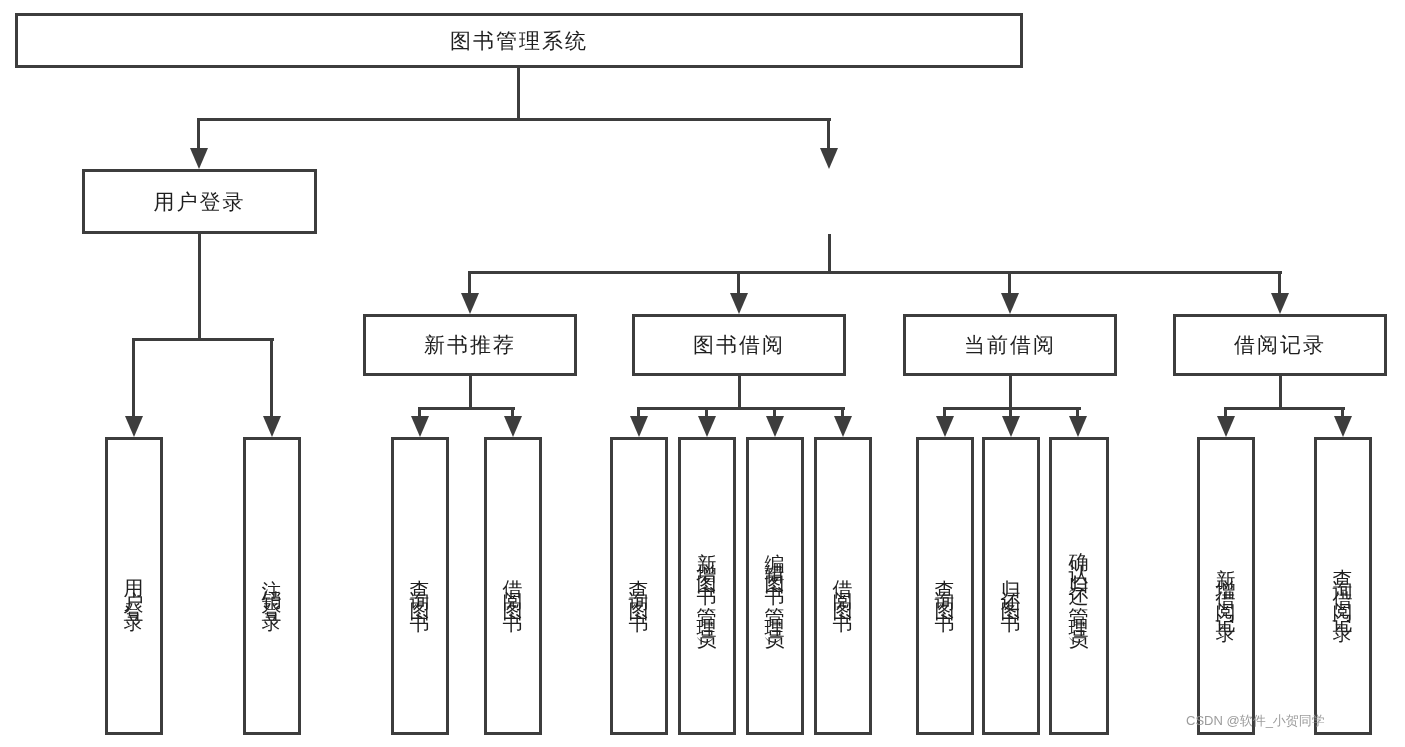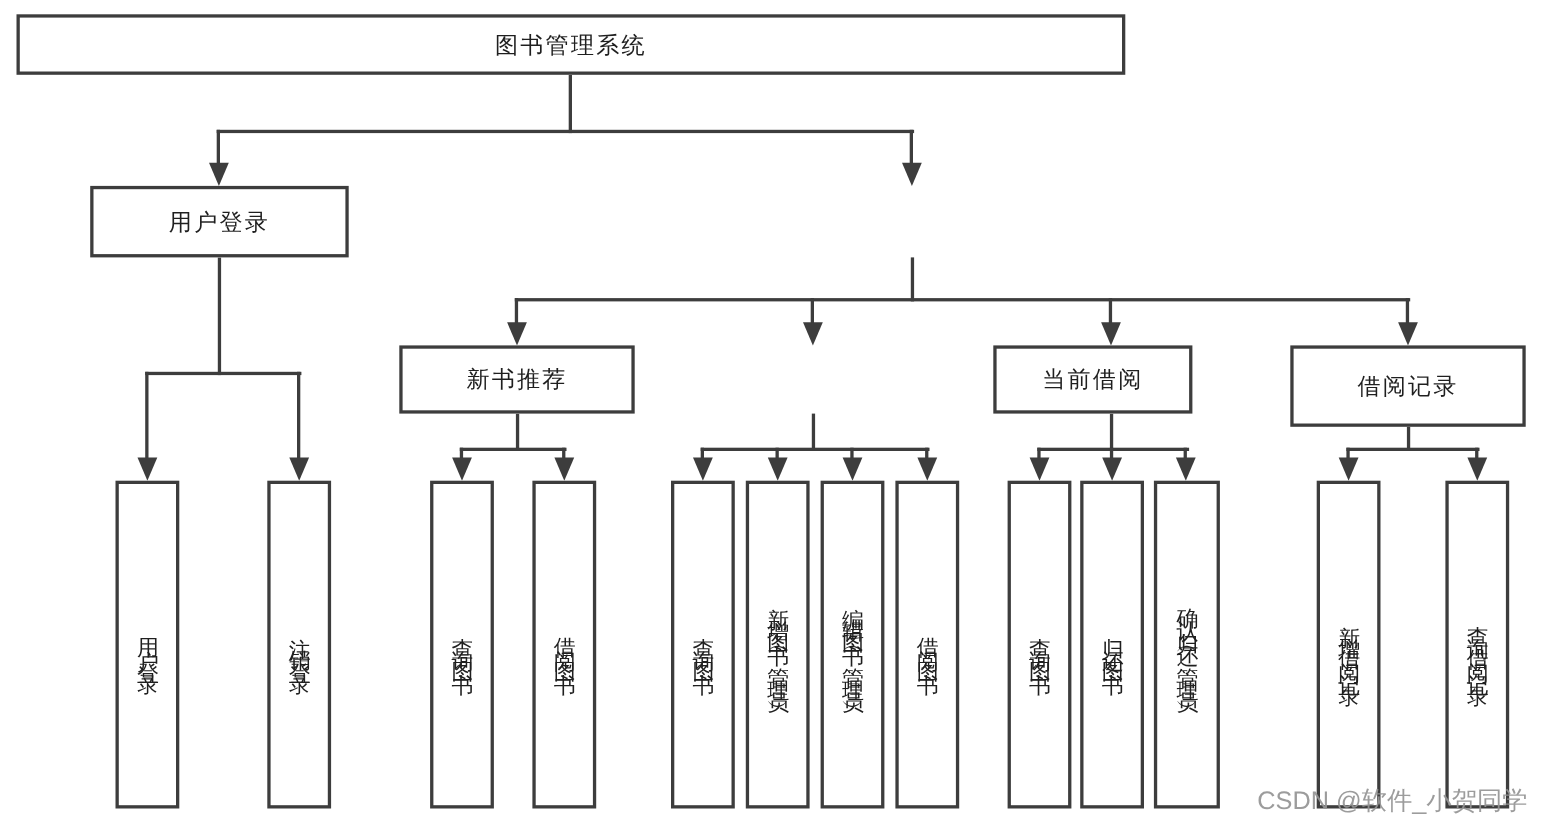--- a/index.html
+++ b/index.html
@@ -52,23 +52,23 @@
   .carrow .shaft { position: absolute; left: 7px; top: 0; width: 3px; background: #3d3d3d; }
   .carrow .head {
     position: absolute; left: 0; bottom: 0;
     width: 0; height: 0;
     border-left: 9px solid transparent;
     border-right: 9px solid transparent;
     border-top: 21px solid #3d3d3d;
   }
   #watermark {
     position: absolute;
-    left: 1143px;
+    left: 1186px;
     top: 712px;
-    font-size: 23px;
+    font-size: 13px;
     color: rgba(148, 148, 148, 0.92);
     white-space: nowrap;
     z-index: 5;
   }
 </style>
 </head>
 <body>
 
 <div id="canvas">
 
@@ -76,24 +76,27 @@
     <span>图书管理系统</span>
   </div>
 
   <div class="node" style="left:82px; top:169px; width:235px; height:65px;">
     <span>用户登录</span>
   </div>
 
   <div class="node" style="left:363px; top:314px; width:214px; height:62px;">
     <span>新书推荐</span>
   </div>
-  <div class="node" style="left:903px; top:314px; width:181px; height:62px;">
+  <div class="node" style="left:632px; top:314px; width:214px; height:62px;">
+    <span>图书借阅</span>
+  </div>
+  <div class="node" style="left:903px; top:314px; width:214px; height:62px;">
     <span>当前借阅</span>
   </div>
-  <div class="node" style="left:1173px; top:314px; width:214px; height:74px;">
+  <div class="node" style="left:1173px; top:314px; width:214px; height:62px;">
     <span>借阅记录</span>
   </div>
 
   <div class="leaf" style="left:105px;">
     <span>用户登录</span>
   </div>
   <div class="leaf" style="left:243px;">
     <span>注销登录</span>
   </div>
 

